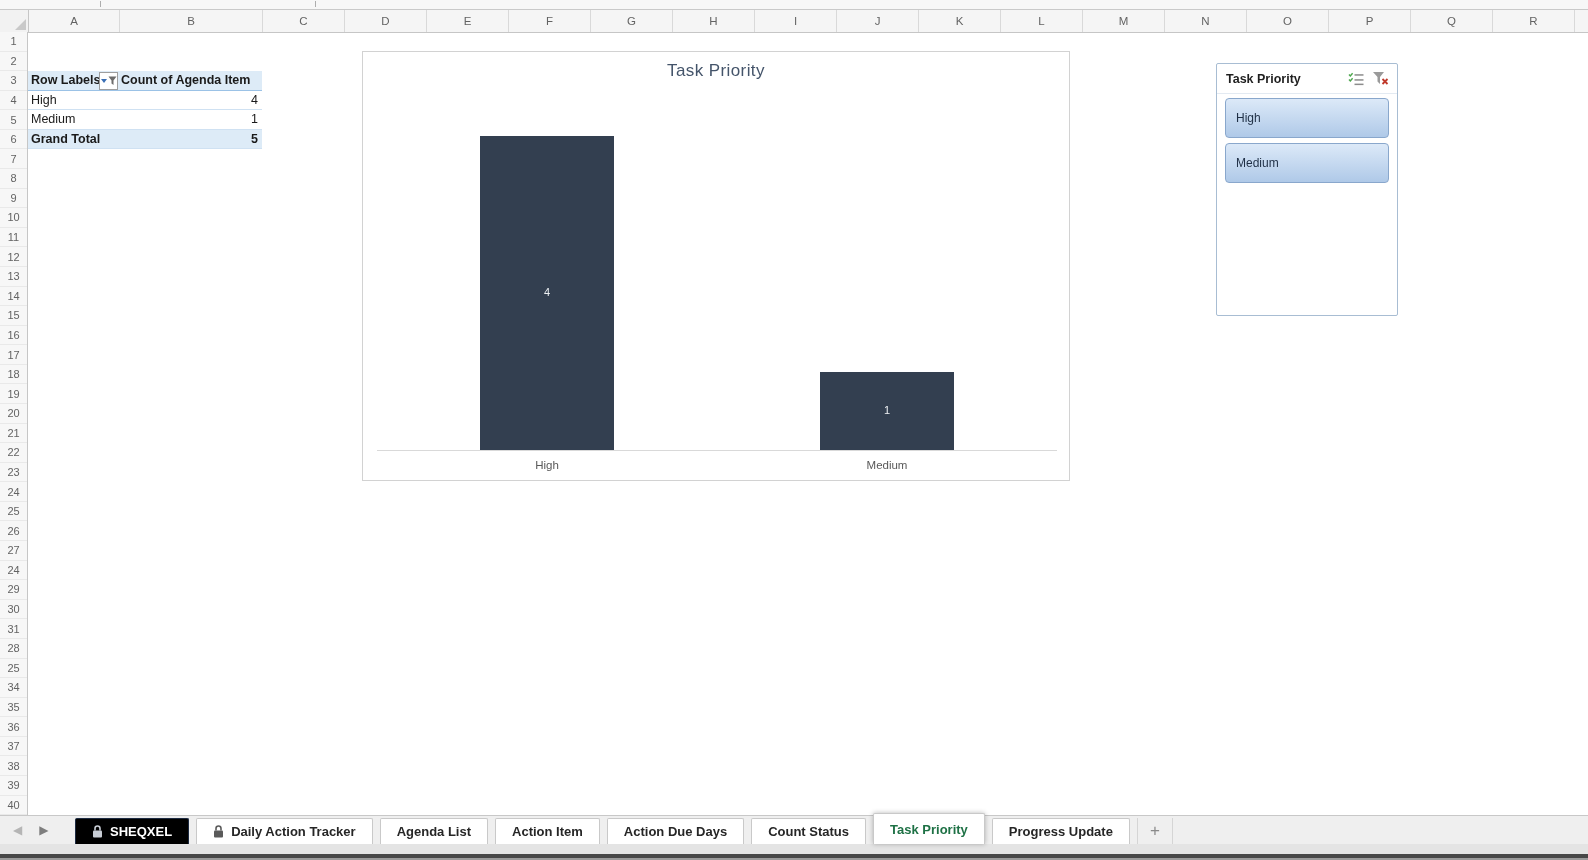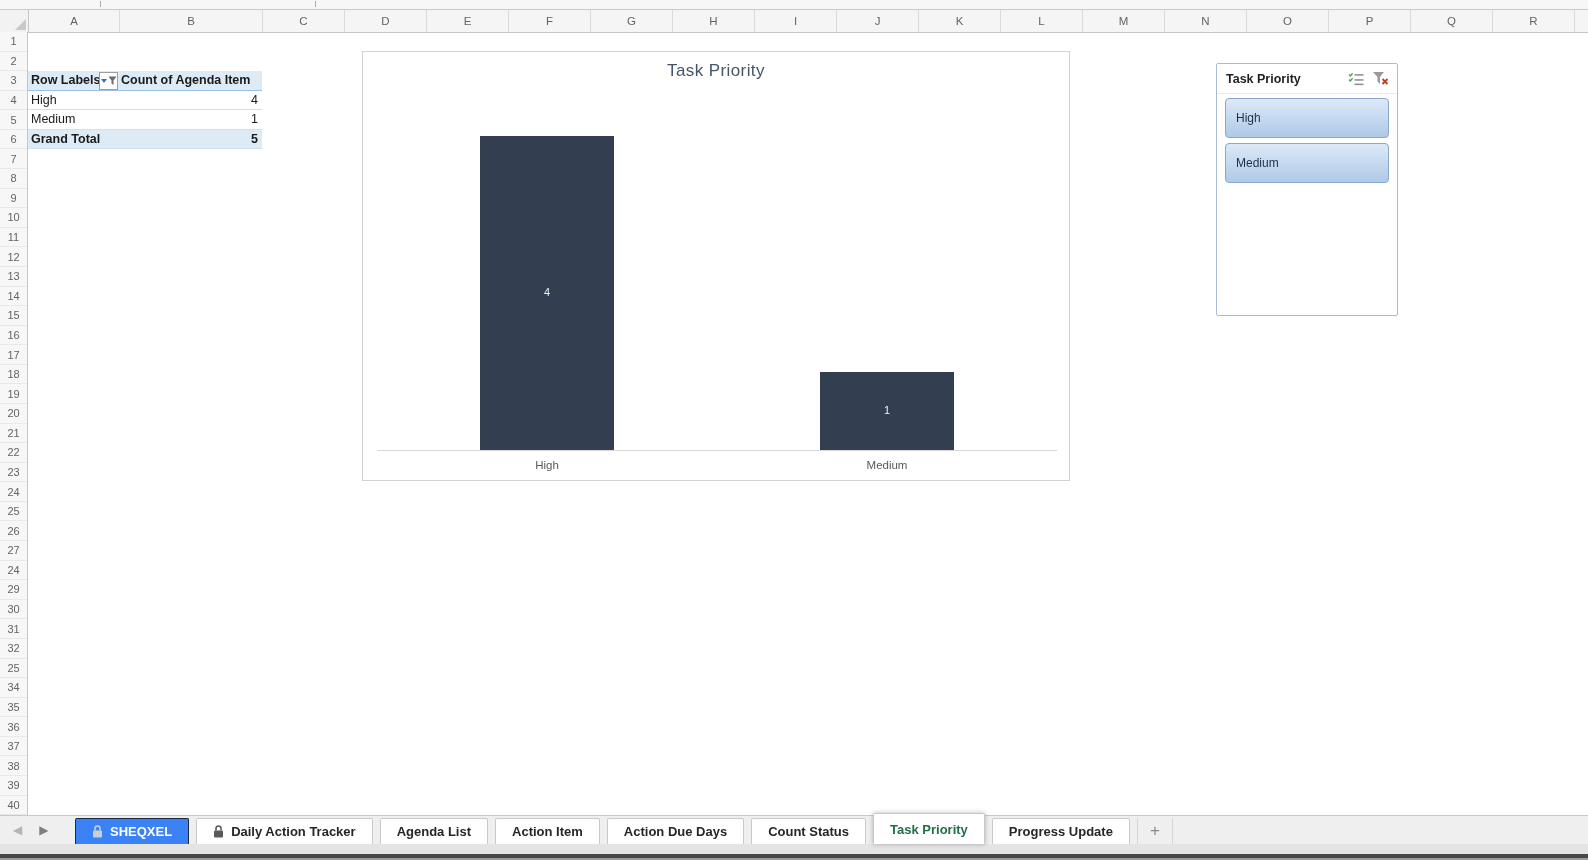--- a/index.html
+++ b/index.html
@@ -49,21 +49,21 @@
   .slicer-item.sel{background:linear-gradient(#DCE9F8,#AFC9E8);border:1px solid #89A7CC;color:#1F2F45;}
   .slicer-item.unsel{background:linear-gradient(#FDFDFD,#E6E6E6);border:1px solid #C4C4C4;color:#3A3A3A;}
 
   
   .tabbar{position:absolute;left:0;top:815px;width:1588px;height:29px;background:#EFEFEF;border-top:1px solid #C8C8C8;display:flex;align-items:flex-end;box-sizing:border-box;}
   .tab-nav{width:75px;min-width:75px;height:100%;display:flex;align-items:center;padding-left:13px;gap:17px;box-sizing:border-box;}
   .nav-arrow{font-size:12px;cursor:pointer;line-height:1;}
   .nav-arrow.left{color:#B5B5B5;}
   .nav-arrow.right{color:#7E7E7E;}
   .sheet-tab{height:26px;margin-right:7px;padding:0 16px;display:flex;align-items:center;gap:7px;background:#FFFFFF;border:1px solid #C9C9C9;border-bottom:none;border-radius:2px 2px 0 0;font-size:13px;font-weight:600;color:#262626;white-space:nowrap;cursor:pointer;box-sizing:border-box;}
-  .sheet-tab.dark{background:#3b82f6;border-color:#1C2A41;color:#FFFFFF;}
+  .sheet-tab.dark{background:#000000;border-color:#1C2A41;color:#FFFFFF;}
   .sheet-tab.active{height:31px;color:#1E7145;box-shadow:0 0 5px rgba(0,0,0,.28);z-index:3;position:relative;}
   .add-tab{width:34px;height:26px;display:flex;align-items:center;justify-content:center;font-size:17px;color:#8A8A8A;cursor:pointer;border-left:1px solid #D5D5D5;border-right:1px solid #D5D5D5;}
   .bottom-strip{position:absolute;left:0;top:844px;width:1588px;height:16px;background:#E4E4E4;}
   .bottom-dark{position:absolute;left:0;top:854px;width:1588px;height:4px;background:#474747;}
   .bottom-light{position:absolute;left:0;top:858px;width:1588px;height:2px;background:#9A9A9A;}
 </style>
 </head>
 <body>
 
 <div id="stage">
@@ -125,21 +125,21 @@
       <div class="row-num">22</div>
       <div class="row-num">23</div>
       <div class="row-num">24</div>
       <div class="row-num">25</div>
       <div class="row-num">26</div>
       <div class="row-num">27</div>
       <div class="row-num">24</div>
       <div class="row-num">29</div>
       <div class="row-num">30</div>
       <div class="row-num">31</div>
-      <div class="row-num">32</div>
+      <div class="row-num">28</div>
       <div class="row-num">25</div>
       <div class="row-num">34</div>
       <div class="row-num">35</div>
       <div class="row-num">36</div>
       <div class="row-num">37</div>
       <div class="row-num">38</div>
       <div class="row-num">39</div>
       <div class="row-num">40</div>
     </div>
 

